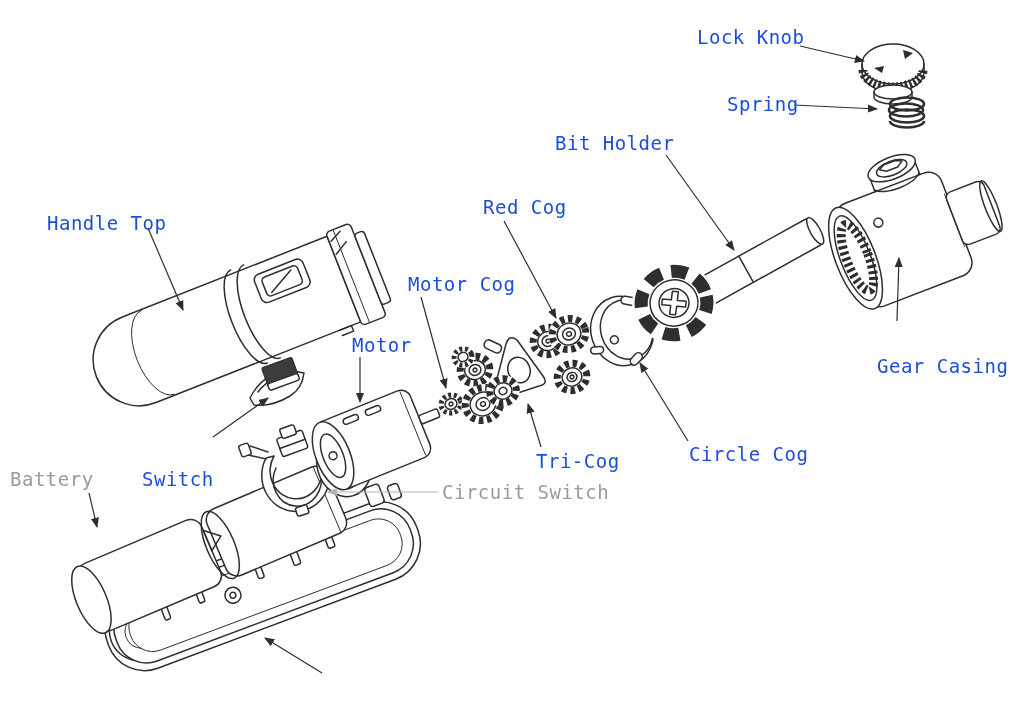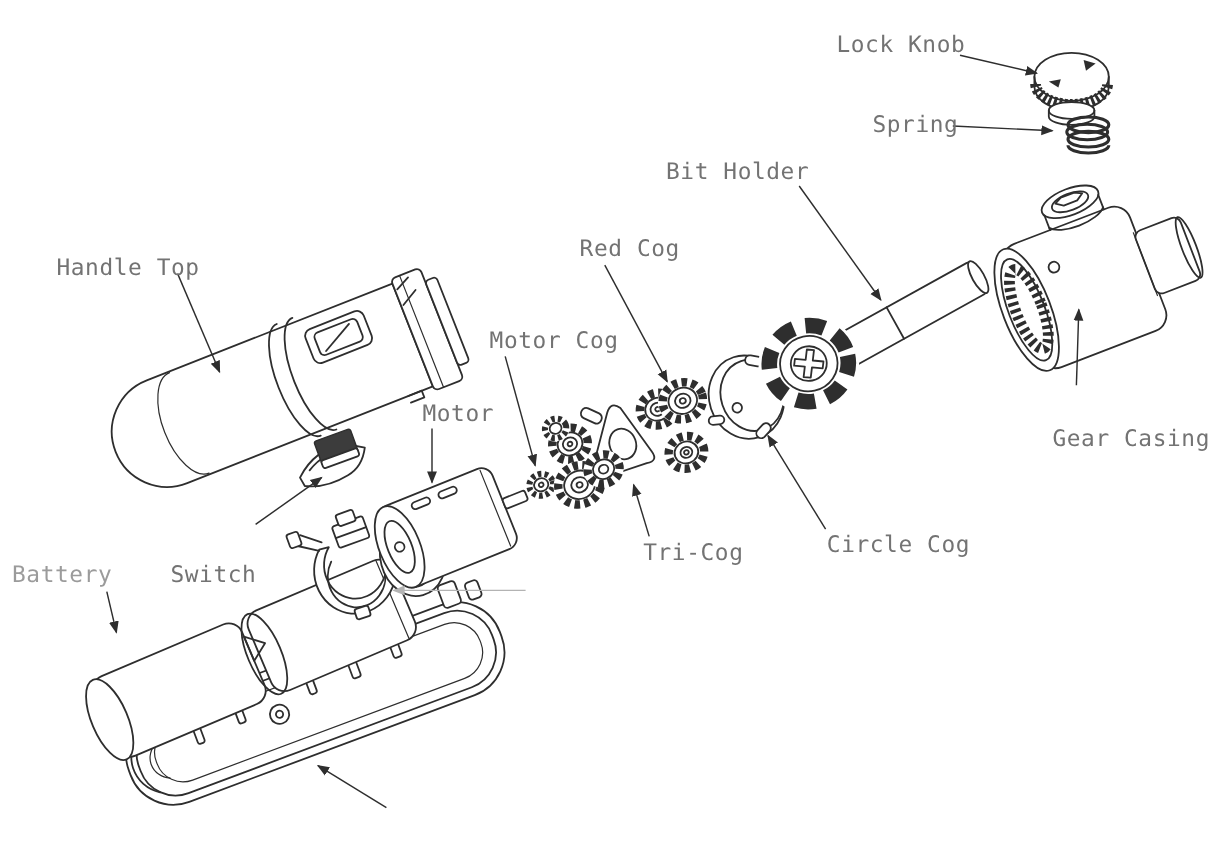--- a/index.html
+++ b/index.html
@@ -8,21 +8,21 @@
     width:1023px;height:722px;
     background:#ffffff;
     font-family:"DejaVu Sans Mono","Liberation Mono",monospace;
     overflow:hidden;
   }
   .stage svg{position:absolute;left:0;top:0;}
   .lbl{
     position:absolute;
     font-size:19px;
     line-height:20px;
-    color:#737373;
+    color:#1d4ed8;
     letter-spacing:0.5px;
     white-space:nowrap;
     user-select:none;
   }
   .lbl.muted{color:#9b9b9b;}
   
   .art *{vector-effect:non-scaling-stroke;}
   .ln{stroke:#2e2e2e;stroke-width:1.5;fill:none;stroke-linecap:round;stroke-linejoin:round;}
   .lnf{stroke:#2e2e2e;stroke-width:1.5;fill:#ffffff;stroke-linecap:round;stroke-linejoin:round;}
   .thin{stroke-width:1;}
@@ -291,16 +291,17 @@
 
   <div class="lbl" style="left:47px;  top:213px;">Handle Top</div>
   <div class="lbl" style="left:697px; top:27px;">Lock Knob</div>
   <div class="lbl" style="left:727px; top:94px;">Spring</div>
   <div class="lbl" style="left:555px; top:133px;">Bit Holder</div>
   <div class="lbl" style="left:483px; top:197px;">Red Cog</div>
   <div class="lbl" style="left:408px; top:274px;">Motor Cog</div>
   <div class="lbl" style="left:352px; top:335px;">Motor</div>
   <div class="lbl" style="left:142px; top:429px;margin-top:40px;">Switch</div>
   <div class="lbl muted" style="left:10px;  top:469px;">Battery</div>
+  <div class="lbl muted" style="left:442px; top:482px;">Circuit Switch</div>
   <div class="lbl" style="left:536px; top:451px;">Tri-Cog</div>
   <div class="lbl" style="left:689px; top:444px;">Circle Cog</div>
   <div class="lbl" style="left:877px; top:325px;margin-top:31px;">Gear Casing</div>
 </div>
 
 </body></html>

